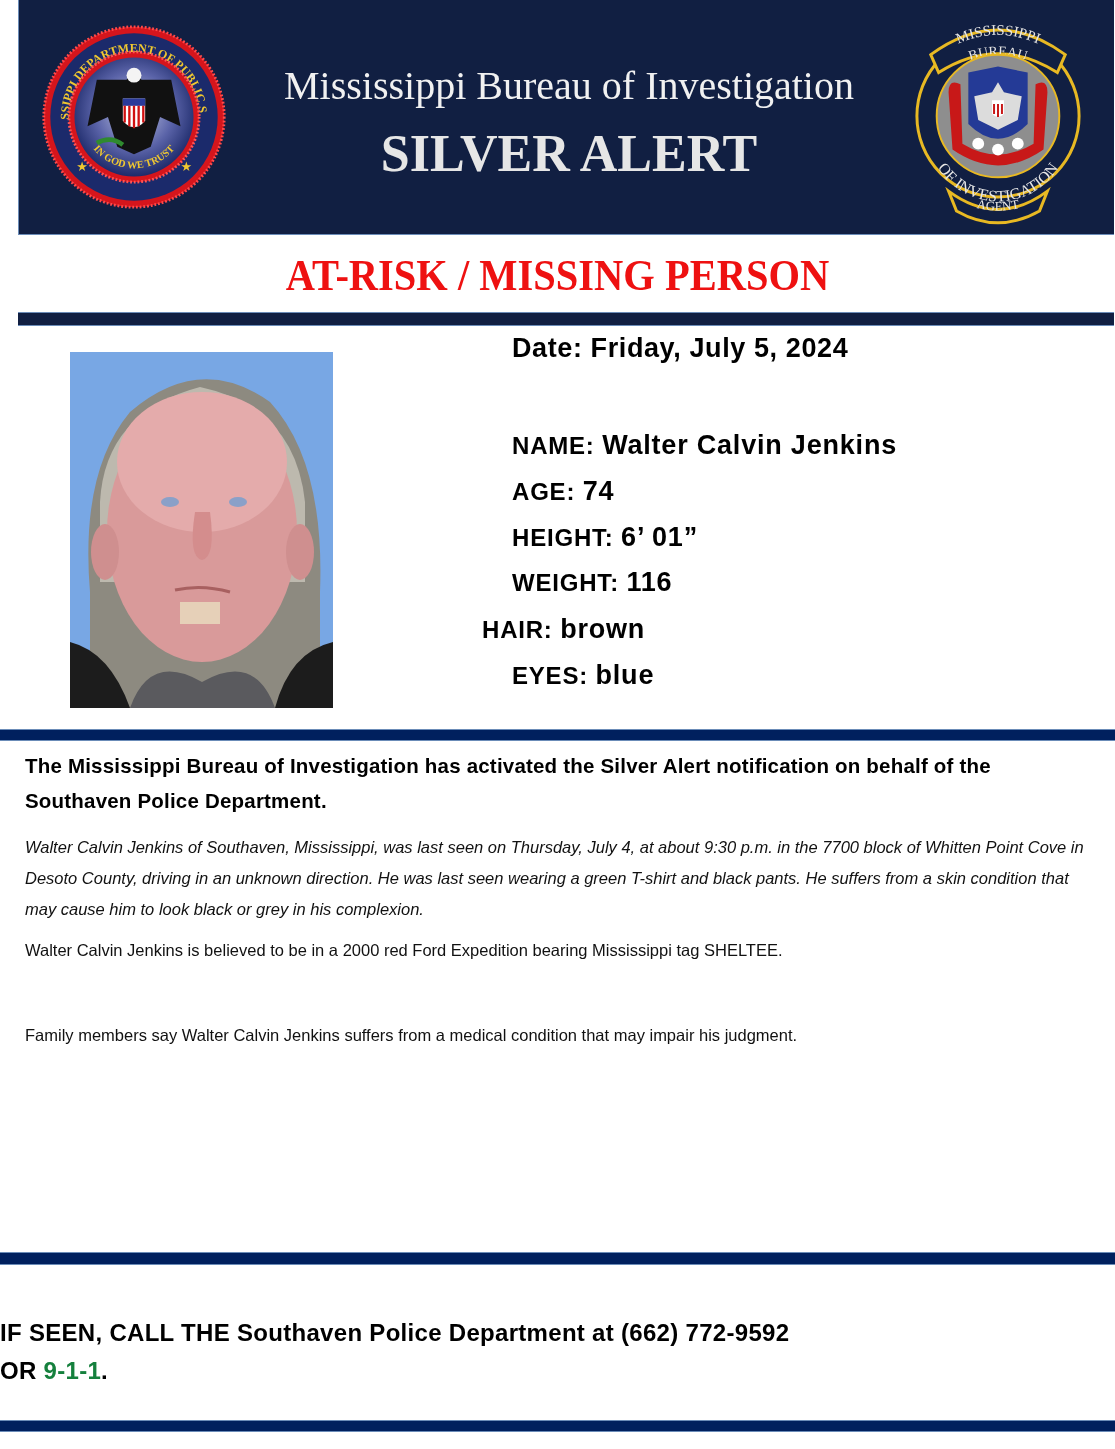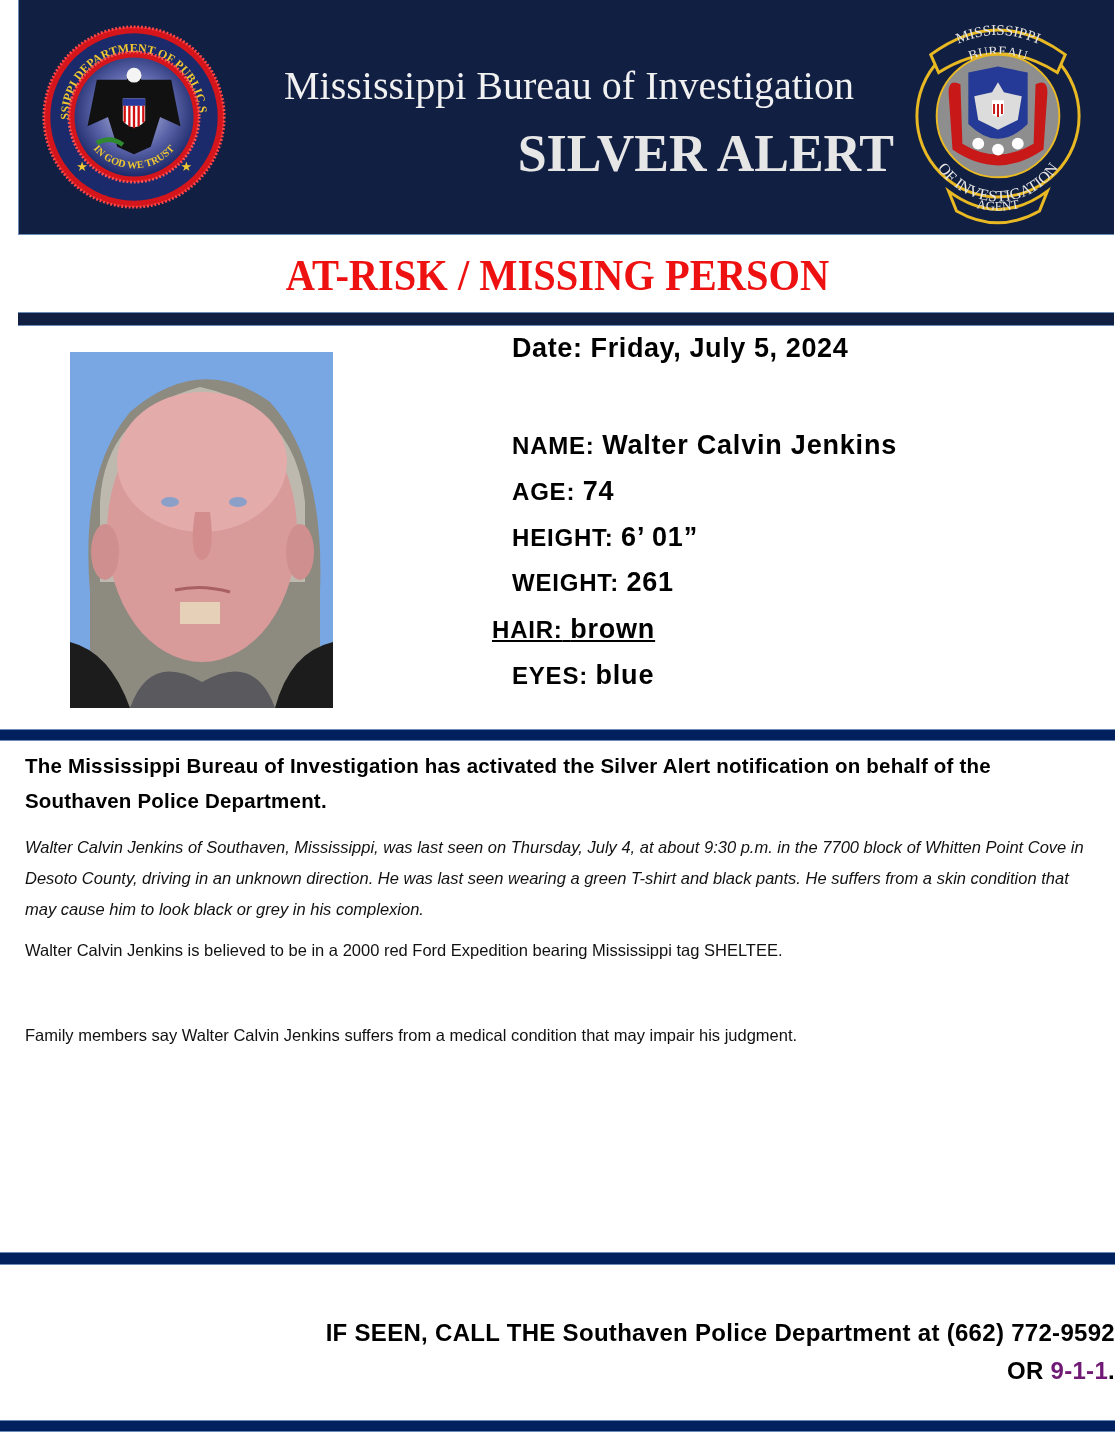--- a/index.html
+++ b/index.html
@@ -8,22 +8,22 @@
   .seal-left { position:absolute; left:22px; top:24px; width:186px; height:186px; }
   .seal-right { position:absolute; left:890px; top:4px; width:178px; height:222px; }
   .headline { position:absolute; left:0; width:1115px; top:250px; text-align:center; font-family:"Liberation Serif", serif; font-weight:bold; color:#ee1111; font-size:44px; transform:scaleX(0.92); }
   .bar { position:absolute; left:18px; width:1096px; background:#111f42; border-top:1px solid #6b8cb8; border-bottom:1px solid #6b8cb8; box-sizing:border-box; }
   .bar.full { left:0; width:1115px; background:#00205e; }
   .photo { position:absolute; left:70px; top:352px; width:263px; height:356px; background:#7aa8e6; overflow:hidden; }
   .field { position:absolute; font-weight:bold; white-space:nowrap; font-size:24px; letter-spacing:0.8px; }
   .field .val { font-size:27px; }
   .lead { position:absolute; left:25px; top:748px; width:1070px; font-weight:bold; font-size:20.5px; line-height:35px; letter-spacing:0.2px; }
   .para { position:absolute; left:25px; width:1075px; font-size:16.5px; line-height:31px; color:#111; }
-  .cta { position:absolute; left:0; width:1115px; top:1314px; text-align:right; font-weight:bold; font-size:24px; line-height:38px; letter-spacing:0.3px; }
-  .red { color:#701a75; }
+  .cta { position:absolute; left:0; width:1115px; top:1314px; text-align:left; font-weight:bold; font-size:24px; line-height:38px; letter-spacing:0.3px; }
+  .red { color:#15803d; }
 </style>
 </head>
 <body>
 
 <div class="header">
 
   <svg class="seal-left" viewBox="0 0 200 200">
     <defs>
       <radialGradient id="gl" cx="50%" cy="45%" r="55%">
         <stop offset="0%" stop-color="#c8cde8"></stop>
@@ -45,21 +45,21 @@
     <path d="M88 80 H112 V104 Q100 118 88 104 Z" fill="#fff"></path>
     <rect x="88" y="80" width="24" height="8" fill="#2a3a9a"></rect>
     <path d="M90 88 V106 M95 88 V110 M100 88 V112 M105 88 V110 M110 88 V106" stroke="#d01010" stroke-width="2.5"></path>
     <path d="M60 128 Q75 120 88 130" stroke="#2f8a2f" stroke-width="5" fill="none"></path>
     <text x="38" y="158" fill="#f0c830" font-size="14">★</text>
     <text x="150" y="158" fill="#f0c830" font-size="14">★</text>
     <text font-family="Liberation Serif, serif" font-size="11" fill="#f0c830" font-weight="bold"><textPath href="#arcBot" startOffset="50%" text-anchor="middle">IN GOD WE TRUST</textPath></text>
   </svg>
 
   <div style="position:absolute; left:225px; width:650px; top:62px; text-align:center; font-family:'Liberation Serif', serif; color:#f1f1f1; font-size:40px;">Mississippi Bureau of Investigation</div>
-  <div style="position:absolute; left:225px; width:650px; top:124px; text-align:right; font-family:'Liberation Serif', serif; font-weight:bold; color:#e6e6e6; font-size:52px;">SILVER ALERT</div>
+  <div style="position:absolute; left:225px; width:650px; top:124px; text-align:center; font-family:'Liberation Serif', serif; font-weight:bold; color:#e6e6e6; font-size:52px;">SILVER ALERT</div>
 
   <svg class="seal-right" viewBox="0 0 180 222">
     <defs>
       <path id="rTop" d="M 30 50 Q 90 10 150 50"></path>
       <path id="rTop2" d="M 48 62 Q 90 40 132 62"></path>
       <path id="rBot" d="M 22 150 A 72 72 0 0 0 158 150"></path>
       <path id="rBot2" d="M 52 200 Q 90 215 128 200"></path>
     </defs>
     <circle cx="90" cy="112" r="82" fill="#111f42" stroke="#e8b923" stroke-width="3"></circle>
     <path d="M22 50 Q 90 0 158 50 L150 68 Q 90 30 30 68 Z" fill="#111f42" stroke="#e8b923" stroke-width="3"></path>
@@ -113,23 +113,23 @@
 <div class="field" style="left:512px; top:476px;">
   <span>AGE:</span>
   <span class="val">74</span>
 </div>
 <div class="field" style="left:512px; top:522px;">
   <span>HEIGHT:</span>
   <span class="val">6’ 01”</span>
 </div>
 <div class="field" style="left:512px; top:567px;">
   <span>WEIGHT:</span>
-  <span class="val">261</span>
+  <span class="val">116</span>
 </div>
-<div class="field" style="left:492px; top:614px;text-decoration:underline;">
+<div class="field" style="left:482px; top:614px;">
   <span>HAIR:</span>
   <span class="val">brown</span>
 </div>
 <div class="field" style="left:512px; top:660px;">
   <span>EYES:</span>
   <span class="val">blue</span>
 </div>
 
 <div class="bar full" style="top:729px; height:12px;"></div>
 

